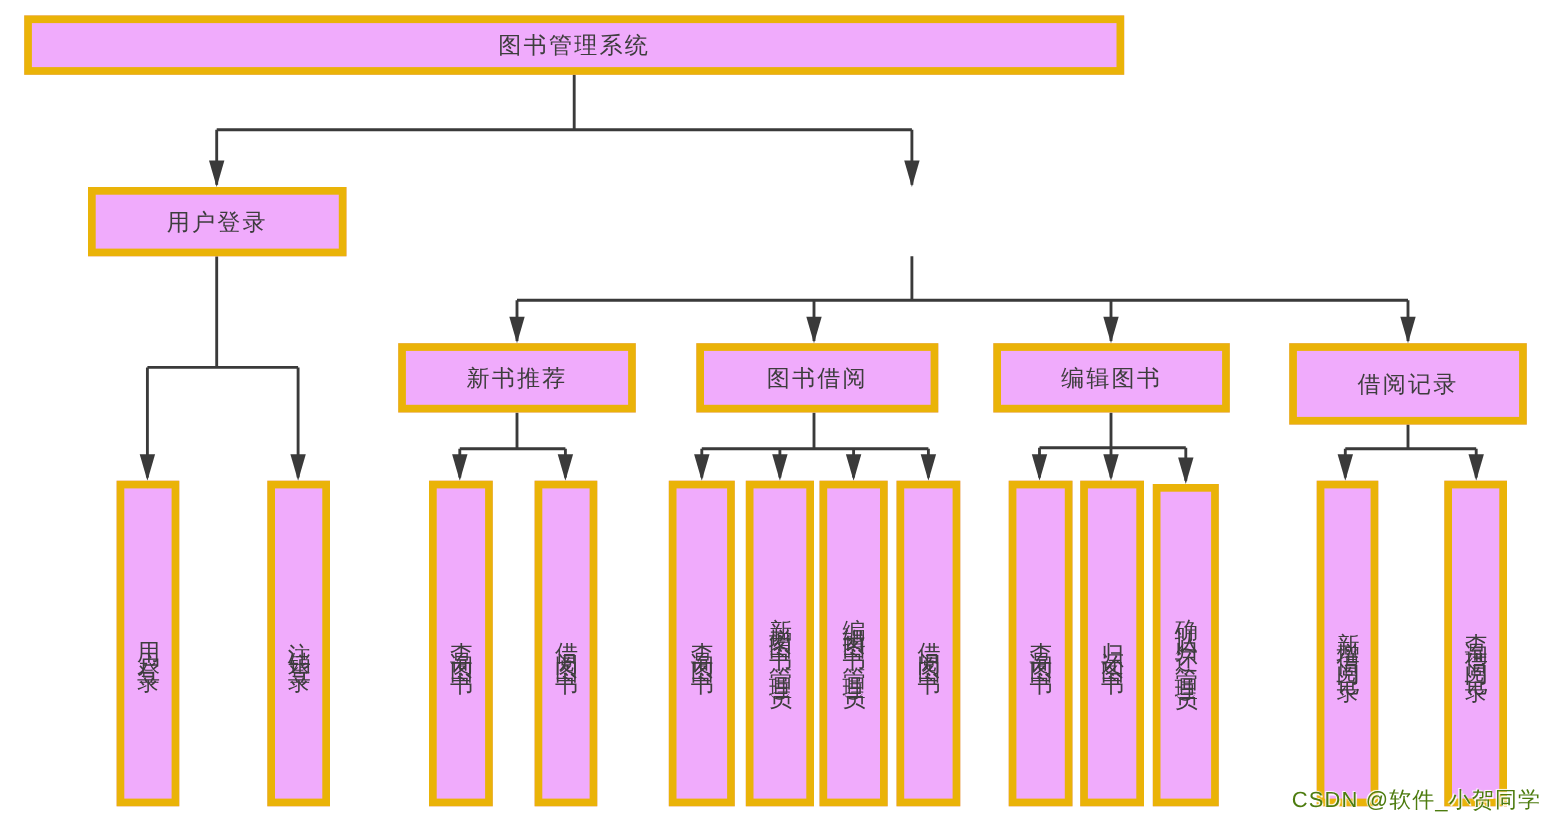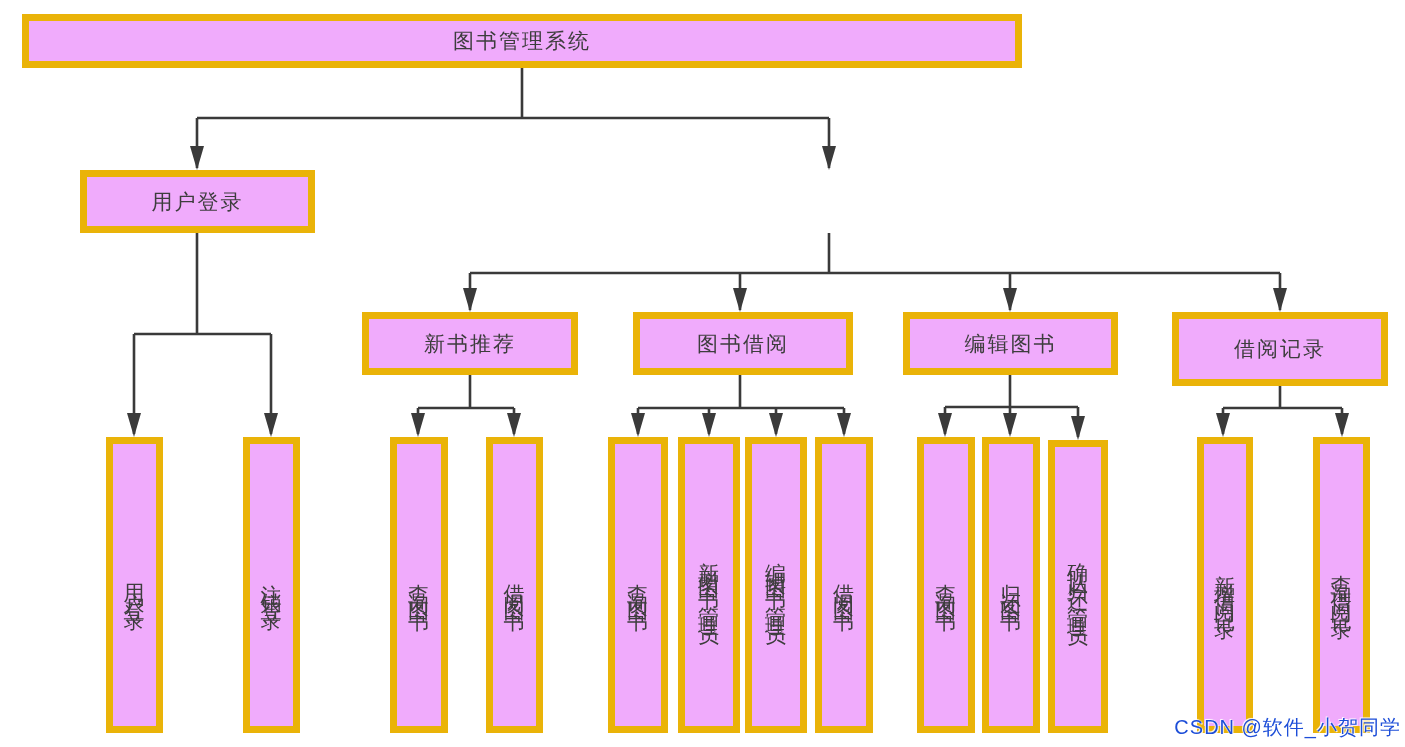--- a/index.html
+++ b/index.html
@@ -29,21 +29,21 @@
     writing-mode:vertical-rl;
     text-orientation:mixed;
     font-size:21px;
     letter-spacing:9px;
     line-height:1;
   }
   .watermark{
     position:absolute;
     right:4px;bottom:6px;
     font-size:20px;
-    color:#1d4ed8;
+    color:#4d7c0f;
     letter-spacing:1px;
     text-shadow:0 0 2px #ffffff,1px 1px 0 rgba(255,255,255,.85),-1px -1px 0 rgba(255,255,255,.85);
     z-index:5;
     white-space:nowrap;
     margin-top:32px;
   }
 </style>
 </head>
 <body>
 

